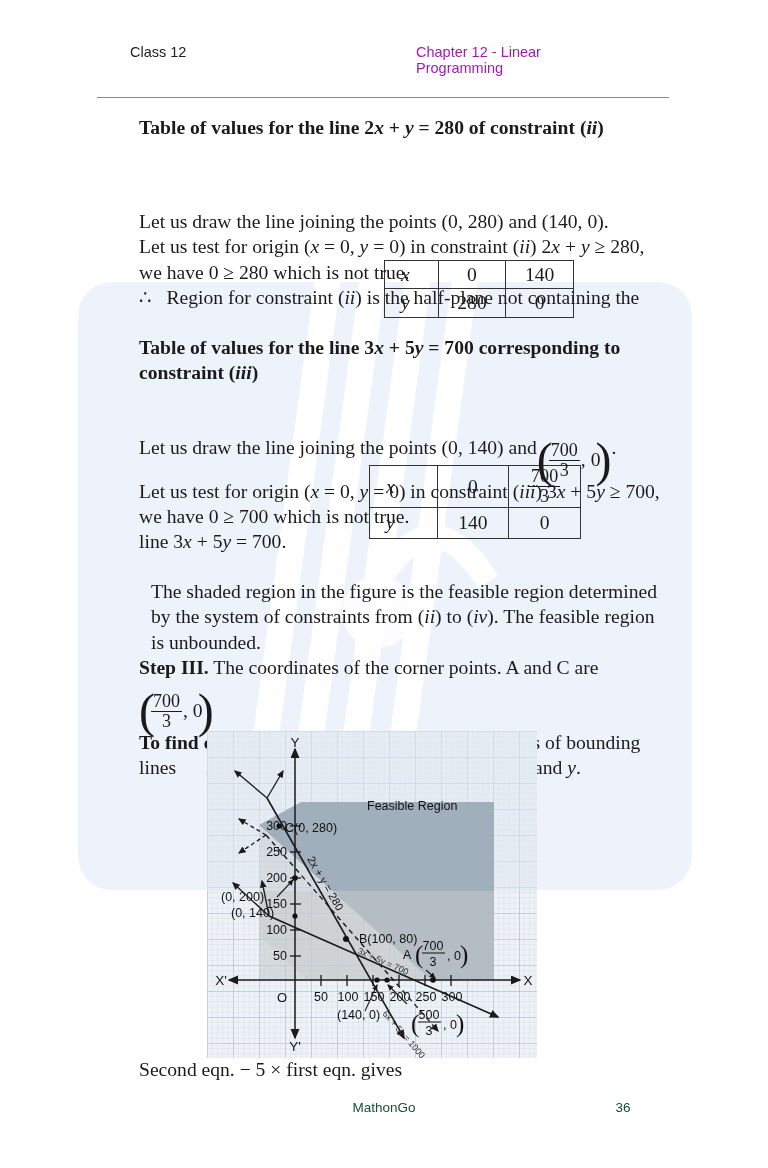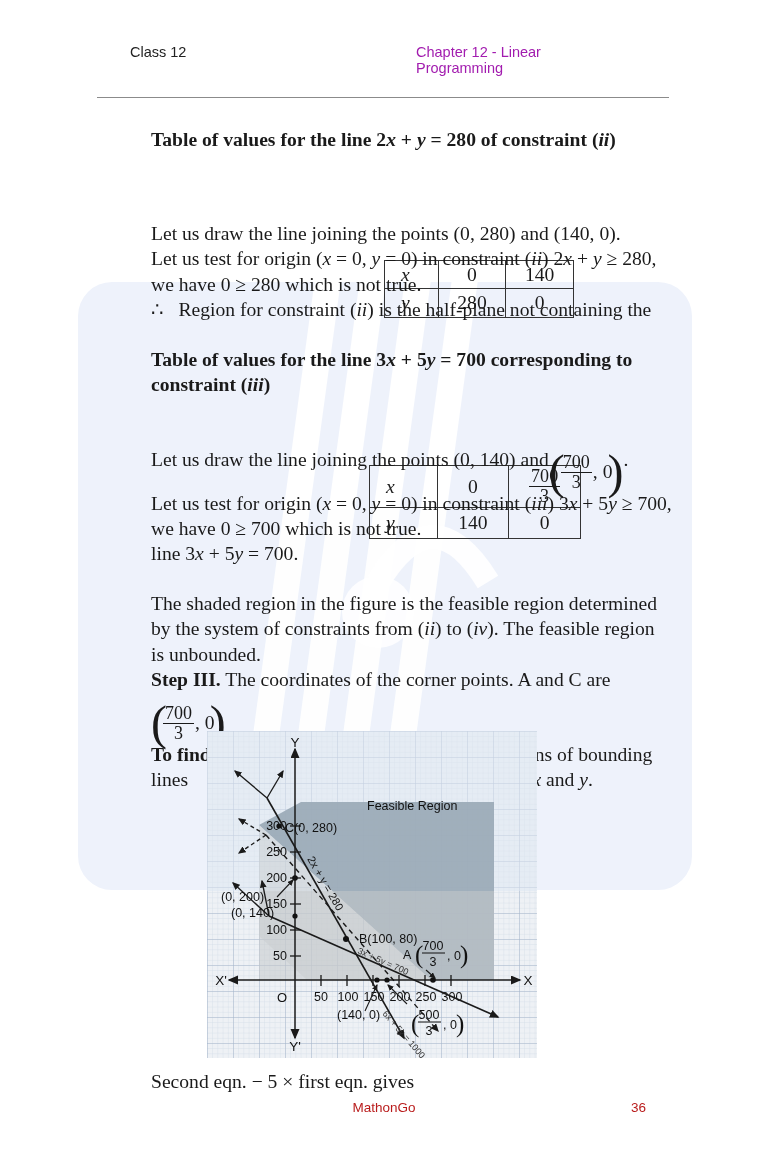--- a/index.html
+++ b/index.html
@@ -51,21 +51,21 @@
     position:absolute; left:97px; top:97px; width:572px; height:0;
     border-top:1.4px solid #8b8b8b;
   }
 
   
   #content{
     position:absolute; left:139px; top:110px; width:534px;
     font-size:19.6px; line-height:25.3px;
     text-align:left;
   }
-  .para{ margin:12px; }
+  .para{ margin:0; }
   .bold{ font-weight:bold; }
   .ital{ font-style:italic; }
   .bi{ font-weight:bold; font-style:italic; }
   .ln{ display:block; white-space:nowrap; }
 
   
   .frac{
     display:inline-block;
     vertical-align:-0.55em;
     text-align:center;
@@ -118,24 +118,24 @@
   #graph{
     position:absolute; left:207px; top:731px;
     width:330px; height:327px;
     z-index:4;
   }
   #graph svg{ display:block; }
 
   
   #footer{
     position:absolute; left:0; top:1100px; width:768px; height:30px;
-    font-family:"Liberation Sans", sans-serif; font-size:13.5px; color:#b91c1c;
+    font-family:"Liberation Sans", sans-serif; font-size:13.5px; color:#14532d;
   }
   #footer .f-center{ position:absolute; left:0; width:768px; text-align:center; }
-  #footer .f-page{ position:absolute; left:600px; width:46px; text-align:right; }
+  #footer .f-page{ position:absolute; left:600px; width:46px; text-align:center; }
 </style>
 </head>
 <body>
 
 <div id="watermark-band"></div>
 <div id="watermark-strokes">
   <svg width="614" height="608" viewBox="0 0 614 608" xmlns="http://www.w3.org/2000/svg">
     <g stroke="#ffffff" stroke-width="26" fill="none" opacity="0.95" stroke-linecap="butt">
       <path d="M 255 -40 L 160 660"></path>
       <path d="M 300 -40 L 205 660"></path>
@@ -218,21 +218,21 @@
     </div>
     <div class="para" style="position:absolute;left:0;top:369px;width:534px;">
       <span class="ln"><span>Let us test for origin (</span><span class="ital">x</span><span> = 0, </span><span class="ital">y</span><span> = 0) in constraint (</span><span class="ital">iii</span><span>) 3</span><span class="ital">x</span><span> + 5</span><span class="ital">y</span><span> ≥ 700,</span></span>
       <span class="ln">we have 0 ≥ 700 which is not true.</span>
     </div>
 
     <div class="para" style="position:absolute;left:0;top:419px;width:534px;">
       <span class="ln"><span>line 3</span><span class="ital">x</span><span> + 5</span><span class="ital">y</span><span> = 700.</span></span>
     </div>
 
-    <div class="para" style="position:absolute;left:0;top:469px;width:534px;">
+    <div class="para" style="position:absolute;left:12px;top:469px;width:534px;">
       <span class="ln">The shaded region in the figure is the feasible region determined</span>
       <span class="ln"><span>by the system of constraints from (</span><span class="ital">ii</span><span>) to (</span><span class="ital">iv</span><span>). The feasible region</span></span>
       <span class="ln">is unbounded.</span>
     </div>
 
     <div class="para" style="position:absolute;left:0;top:545px;width:534px;">
       <span class="ln"><span class="bold">Step III.</span><span> The coordinates of the corner points. A and C are</span></span>
     </div>
 
     <div class="para" style="position:absolute;left:0;top:576px;width:534px;">

